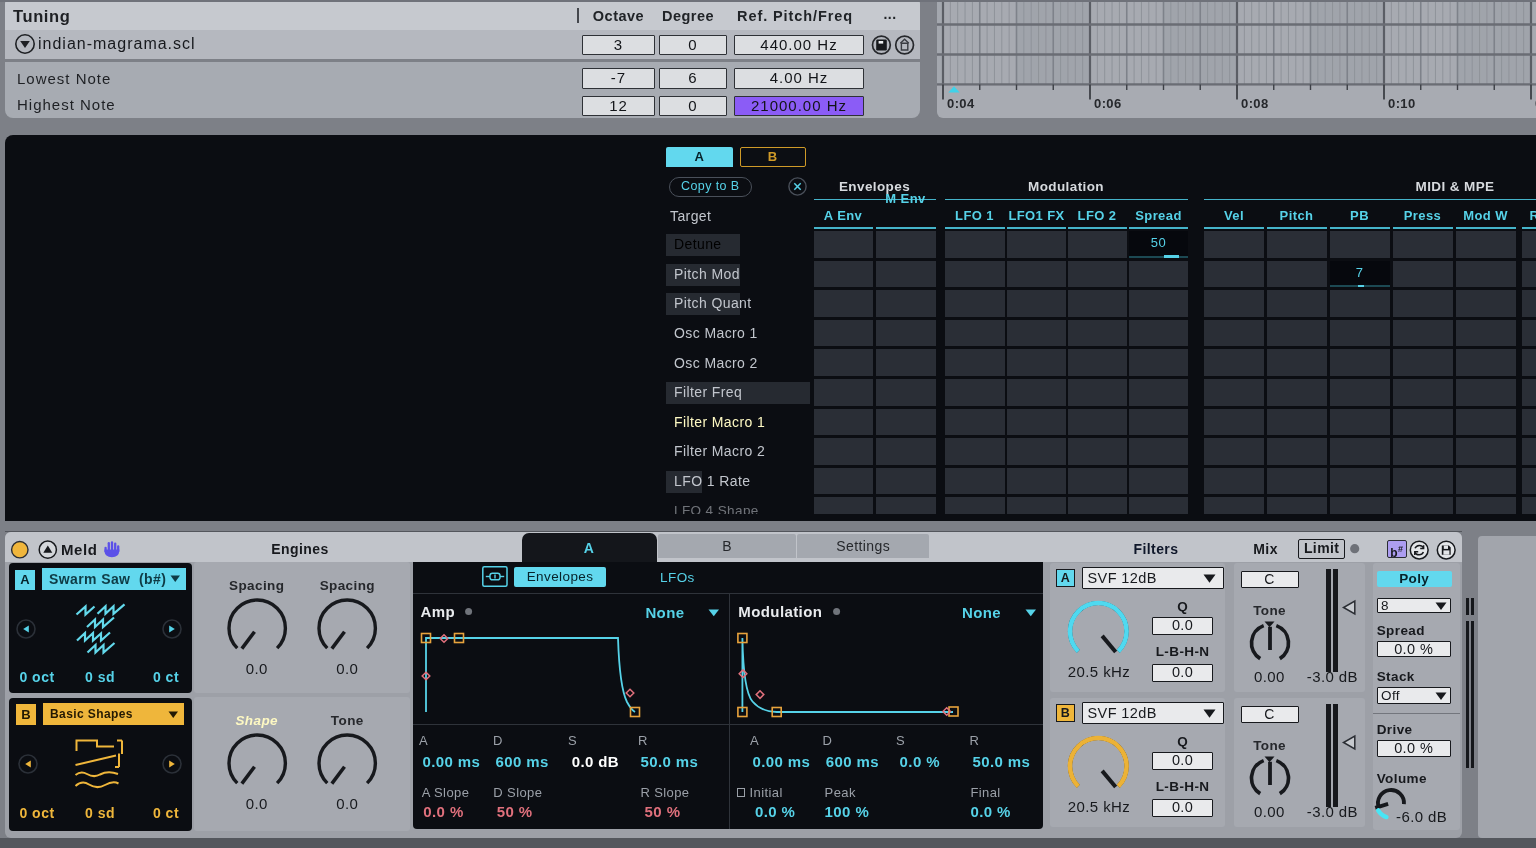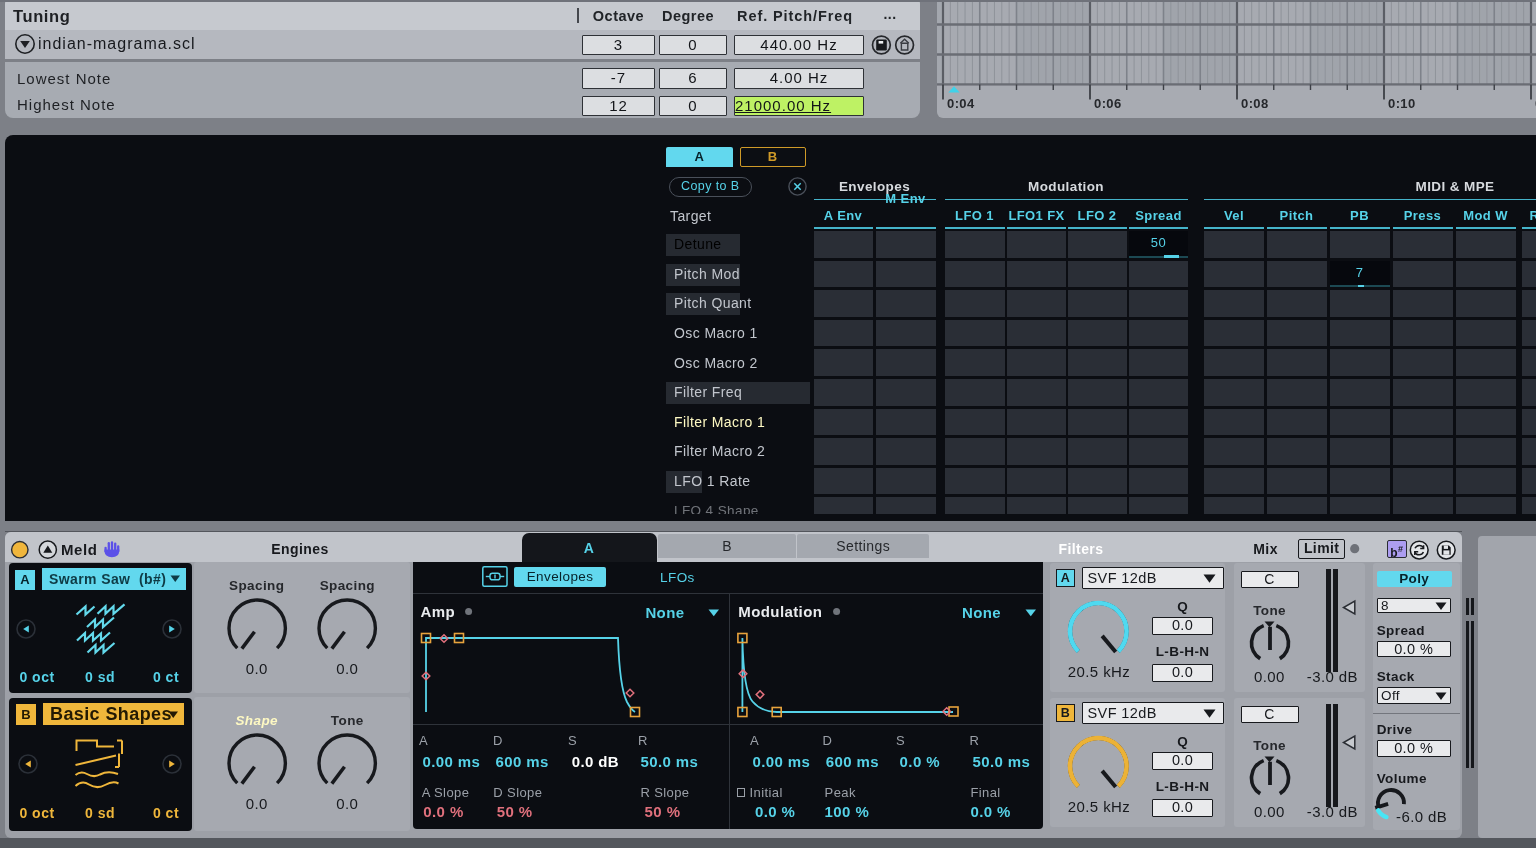--- a/index.html
+++ b/index.html
@@ -23,21 +23,21 @@
 <div style="position:absolute;left:17px;top:70.5px;font-size:15px;color:#1e2024;font-weight:400;white-space:nowrap;line-height:15px;letter-spacing:1px;">Lowest Note</div>
 <div style="position:absolute;left:17px;top:97.0px;font-size:15px;color:#1e2024;font-weight:400;white-space:nowrap;line-height:15px;letter-spacing:1px;">Highest Note</div>
 <div style="position:absolute;left:582px;top:34.5px;width:73px;height:20px;background:#dcdee1;border:1.5px solid #2e3136;border-radius:1px;text-align:center;font-size:15px;color:#131519;line-height:17px;letter-spacing:1px;">3</div>
 <div style="position:absolute;left:659px;top:34.5px;width:68px;height:20px;background:#dcdee1;border:1.5px solid #2e3136;border-radius:1px;text-align:center;font-size:15px;color:#131519;line-height:17px;letter-spacing:1px;">0</div>
 <div style="position:absolute;left:734px;top:34.5px;width:130px;height:20px;background:#dcdee1;border:1.5px solid #2e3136;border-radius:1px;text-align:center;font-size:15px;color:#131519;line-height:17px;letter-spacing:1px;">440.00 Hz</div>
 <div style="position:absolute;left:582px;top:68px;width:73px;height:20.5px;background:#dcdee1;border:1.5px solid #2e3136;border-radius:1px;text-align:center;font-size:15px;color:#131519;line-height:17.5px;letter-spacing:1px;">-7</div>
 <div style="position:absolute;left:659px;top:68px;width:68px;height:20.5px;background:#dcdee1;border:1.5px solid #2e3136;border-radius:1px;text-align:center;font-size:15px;color:#131519;line-height:17.5px;letter-spacing:1px;">6</div>
 <div style="position:absolute;left:734px;top:68px;width:130px;height:20.5px;background:#dcdee1;border:1.5px solid #2e3136;border-radius:1px;text-align:center;font-size:15px;color:#131519;line-height:17.5px;letter-spacing:1px;">4.00 Hz</div>
 <div style="position:absolute;left:582px;top:95.5px;width:73px;height:20.5px;background:#dcdee1;border:1.5px solid #2e3136;border-radius:1px;text-align:center;font-size:15px;color:#131519;line-height:17.5px;letter-spacing:1px;">12</div>
 <div style="position:absolute;left:659px;top:95.5px;width:68px;height:20.5px;background:#dcdee1;border:1.5px solid #2e3136;border-radius:1px;text-align:center;font-size:15px;color:#131519;line-height:17.5px;letter-spacing:1px;">0</div>
-<div style="position:absolute;left:734px;top:95.5px;width:130px;height:20.5px;background:#bef264;border:1.5px solid #2e3136;border-radius:1px;text-align:left;font-size:15px;color:#131519;line-height:17.5px;letter-spacing:1px;text-decoration:underline;">21000.00 Hz</div>
+<div style="position:absolute;left:734px;top:95.5px;width:130px;height:20.5px;background:#8b5cf6;border:1.5px solid #2e3136;border-radius:1px;text-align:center;font-size:15px;color:#131519;line-height:17.5px;letter-spacing:1px;">21000.00 Hz</div>
 <svg style="position:absolute;left:871px;top:34.6px" width="45" height="20" viewBox="0 0 45 20">
 <circle cx="10.4" cy="10" r="8.9" fill="none" stroke="#26282c" stroke-width="1.7"></circle>
 <rect x="5.2" y="4.6" width="10.6" height="10.8" rx="1.2" fill="#17191d"></rect>
 <rect x="7.6" y="6" width="4.6" height="2.6" fill="#eceef0"></rect>
 <circle cx="33.6" cy="10" r="8.9" fill="none" stroke="#26282c" stroke-width="1.7"></circle>
 <path d="M 30.4 8.2 L 36.8 8.2 L 36.8 15 L 30.4 15 Z" fill="none" stroke="#3a3d43" stroke-width="1.4"></path>
 <path d="M 29.4 8.2 L 33.6 4.2 L 37.8 8.2" fill="none" stroke="#3a3d43" stroke-width="1.4"></path>
 </svg>
 <div style="position:absolute;left:937px;top:0;width:599px;height:118px;border-radius:0 0 0 6px;overflow:hidden;"><svg width="599" height="118" viewBox="0 0 599 118">
       <rect x="0" y="0" width="599" height="84.5" fill="#a3a7ae"></rect>
@@ -356,21 +356,21 @@
 <g stroke="#5b50e8" stroke-width="2.3" stroke-linecap="round" fill="none">
 <path d="M 2.6 10.5 L 2.6 6.8"></path>
       <path d="M 5.8 8.6 L 5.8 2.2"></path>
       <path d="M 9.0 8.2 L 9.0 1.4"></path>
       <path d="M 12.2 8.6 L 12.2 2.6"></path>
       <path d="M 15.2 10.2 L 15.2 5.4"></path>
 </g>
     <path d="M 1.5 10.2 Q 1.7 15.6 8.9 16.2 Q 16 15.8 16.3 10.0 L 16.3 8.6 L 1.5 8.6 Z" fill="#5b50e8"></path>
   </svg>
 <div style="position:absolute;left:250.0px;top:542.0px;width:100px;text-align:center;font-size:14px;color:#17191d;font-weight:700;white-space:nowrap;line-height:14px;">Engines</div>
-<div style="position:absolute;left:1031px;top:542.0px;width:100px;text-align:center;font-size:14px;color:#ffffff;font-weight:700;white-space:nowrap;line-height:14px;">Filters</div>
+<div style="position:absolute;left:1106px;top:542.0px;width:100px;text-align:center;font-size:14px;color:#0f172a;font-weight:700;white-space:nowrap;line-height:14px;">Filters</div>
 <div style="position:absolute;left:1235.6px;top:542.0px;width:60px;text-align:center;font-size:14px;color:#17191d;font-weight:700;white-space:nowrap;line-height:14px;">Mix</div>
 <div style="position:absolute;left:1298.3px;top:539.2px;width:46.7px;height:19.4px;border:1.8px solid #17191d;border-radius:2px;text-align:center;font-size:14px;font-weight:600;color:#17191d;line-height:16px;">Limit</div>
 <svg style="position:absolute;left:1349.6px;top:544.3px" width="10" height="10">
     <circle cx="4.7" cy="4.7" r="4.6" fill="#6e7178"></circle>
   </svg>
 <div style="position:absolute;left:1386.7px;top:539.7px;width:20.5px;height:18.5px;background:#ac9df0;border:1.3px solid #2a2d33;border-radius:2px;text-align:center;font-size:12px;font-weight:700;color:#17191d;line-height:16px;">b<sup style="font-size:9px">#</sup></div>
 <svg style="position:absolute;left:1409px;top:539.7px" width="21" height="21" viewBox="0 0 21 21">
 <circle cx="10.2" cy="10.1" r="8.9" fill="#e4e6e9" stroke="#17191d" stroke-width="1.5"></circle>
 <path d="M 6.0 8.3 A 4.8 4.8 0 0 1 14.6 8.0" fill="none" stroke="#17191d" stroke-width="1.5"></path>
 <path d="M 14.6 5.2 L 14.6 8.6 L 11.2 8.6" fill="none" stroke="#17191d" stroke-width="1.5"></path>
@@ -406,21 +406,21 @@
 <path d="M 7 40.5 l 8 -7.5 v 7.5 l 8 -7.5 v 7.5 l 8 -7 v 7 l 9 -8"></path>
 <path d="M 17.5 52.5 l 8 -7.5 v 7.5 l 8 -7.5 v 7.5 l 11 -9.5"></path>
 </g>
   </svg>
 <div style="position:absolute;left:7.0px;top:670.2px;width:60px;text-align:center;font-size:14px;color:#56d2e8;font-weight:700;white-space:nowrap;line-height:14px;letter-spacing:0.5px;">0 oct</div>
 <div style="position:absolute;left:70.0px;top:670.2px;width:60px;text-align:center;font-size:14px;color:#56d2e8;font-weight:700;white-space:nowrap;line-height:14px;letter-spacing:0.5px;">0 sd</div>
 <div style="position:absolute;left:136.0px;top:670.2px;width:60px;text-align:center;font-size:14px;color:#56d2e8;font-weight:700;white-space:nowrap;line-height:14px;letter-spacing:0.5px;">0 ct</div>
 <div style="position:absolute;left:8.5px;top:697.5px;width:183px;height:133.5px;background:#0b0d12;border-radius:4px;"></div>
 <div style="position:absolute;left:15.8px;top:704px;width:20.5px;height:21.4px;background:#efb63b;text-align:center;font-size:13px;font-weight:700;color:#231903;line-height:21.4px;">B</div>
 <div style="position:absolute;left:42.9px;top:703px;width:140.7px;height:22.4px;background:#efb63b;"></div>
-<div style="position:absolute;left:50px;top:707.0px;font-size:18px;color:#231903;font-weight:700;white-space:nowrap;line-height:14px;letter-spacing:0.4px;">Basic Shapes</div>
+<div style="position:absolute;left:50px;top:707.0px;font-size:12px;color:#231903;font-weight:700;white-space:nowrap;line-height:14px;letter-spacing:0.4px;">Basic Shapes</div>
 <svg style="position:absolute;left:168px;top:710.5px" width="11" height="8">
     <path d="M 0.5 0.5 L 10 0.5 L 5.25 7 Z" fill="#231903"></path>
   </svg>
 <svg style="position:absolute;left:18px;top:753.6px" width="20" height="20" viewBox="0 0 20 20">
 <circle cx="10" cy="10" r="9" fill="none" stroke="#2b3038" stroke-width="1.6"></circle>
     <path d="M 12.8 6.5 L 12.8 13.5 L 7.2 10 Z" fill="#efb63b"></path>
   </svg>
 <svg style="position:absolute;left:161.5px;top:753.6px" width="20" height="20" viewBox="0 0 20 20">
 <circle cx="10" cy="10" r="9" fill="none" stroke="#2b3038" stroke-width="1.6"></circle>
     <path d="M 7.2 6.5 L 7.2 13.5 L 12.8 10 Z" fill="#efb63b"></path>

